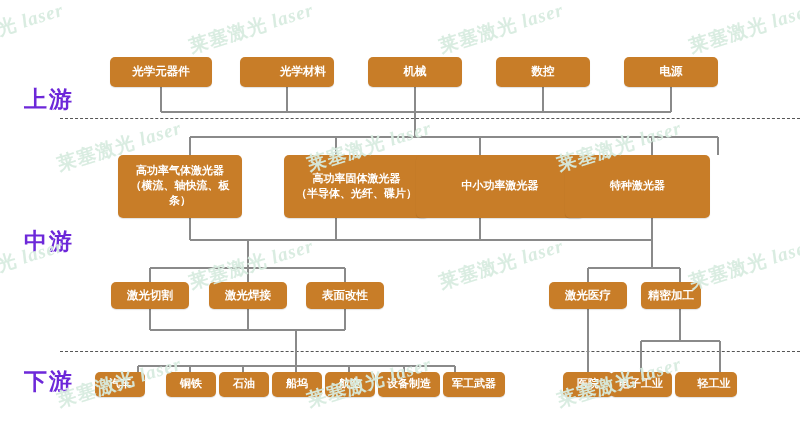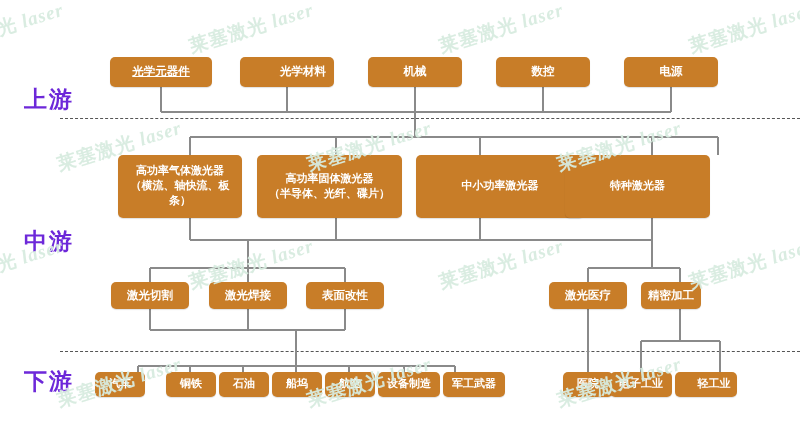--- a/index.html
+++ b/index.html
@@ -123,31 +123,31 @@
       <path d="M641,341 L720,341"></path>
       <path d="M641,341 L641,372"></path>
       <path d="M720,341 L720,372"></path>
     </g>
   </svg>
 
   <div class="stage-label" style="left:24px;top:84px;">上游</div>
   <div class="stage-label" style="left:24px;top:226px;">中游</div>
   <div class="stage-label" style="left:24px;top:366px;">下游</div>
 
-  <div class="box t1" style="left:110px;top:57px;width:102px;height:30px;text-decoration:underline;">光学元器件</div>
+  <div class="box t1" style="left:110px;top:57px;width:102px;height:30px;">光学元器件</div>
   <div class="box t1" style="left:240px;top:57px;width:94px;height:30px;padding-left:36px;">光学材料</div>
   <div class="box t1" style="left:368px;top:57px;width:94px;height:30px;">机械</div>
   <div class="box t1" style="left:496px;top:57px;width:94px;height:30px;">数控</div>
   <div class="box t1" style="left:624px;top:57px;width:94px;height:30px;">电源</div>
 
   <div class="box t2" style="left:118px;top:155px;width:124px;height:63px;flex-direction:column;">
     <span>高功率气体激光器</span>
     <span>（横流、轴快流、板条）</span>
   </div>
-  <div class="box t2" style="left:257px;top:155px;width:145px;height:63px;flex-direction:column;">
+  <div class="box t2" style="left:284px;top:155px;width:145px;height:63px;flex-direction:column;">
     <span>高功率固体激光器</span>
     <span>（半导体、光纤、碟片）</span>
   </div>
   <div class="box t2" style="left:416px;top:155px;width:168px;height:63px;flex-direction:column;">
     <span>中小功率激光器</span>
   </div>
   <div class="box t2" style="left:565px;top:155px;width:145px;height:63px;flex-direction:column;">
     <span>特种激光器</span>
   </div>
 

